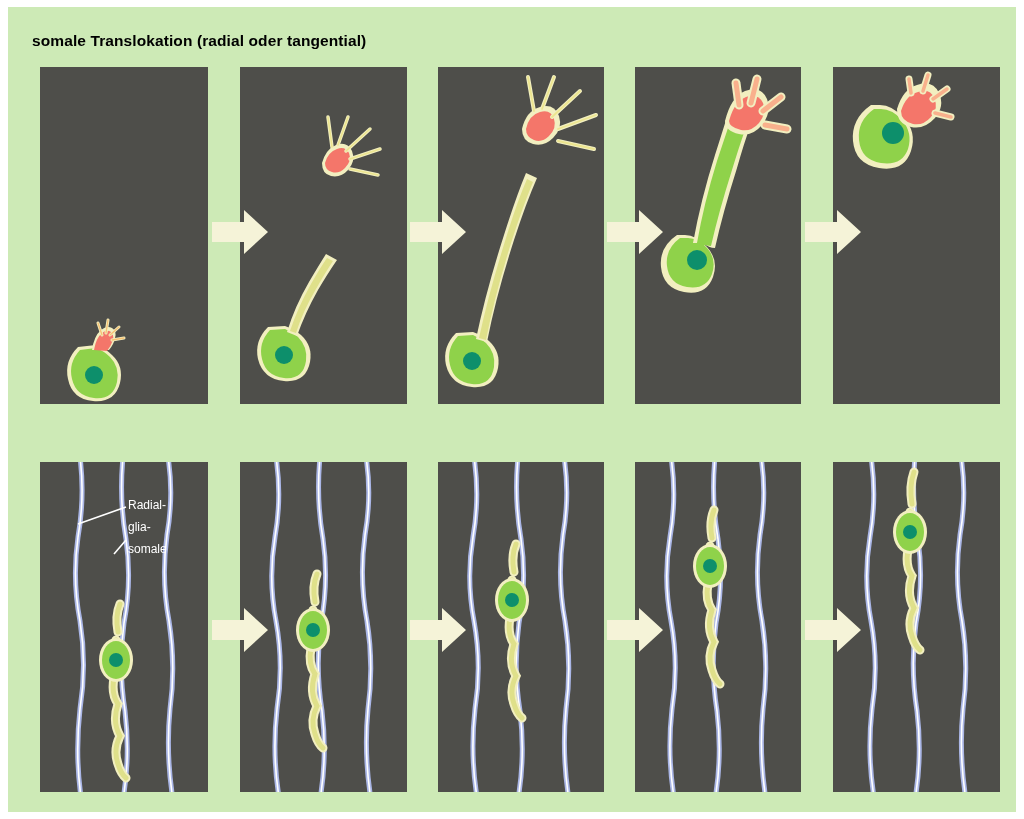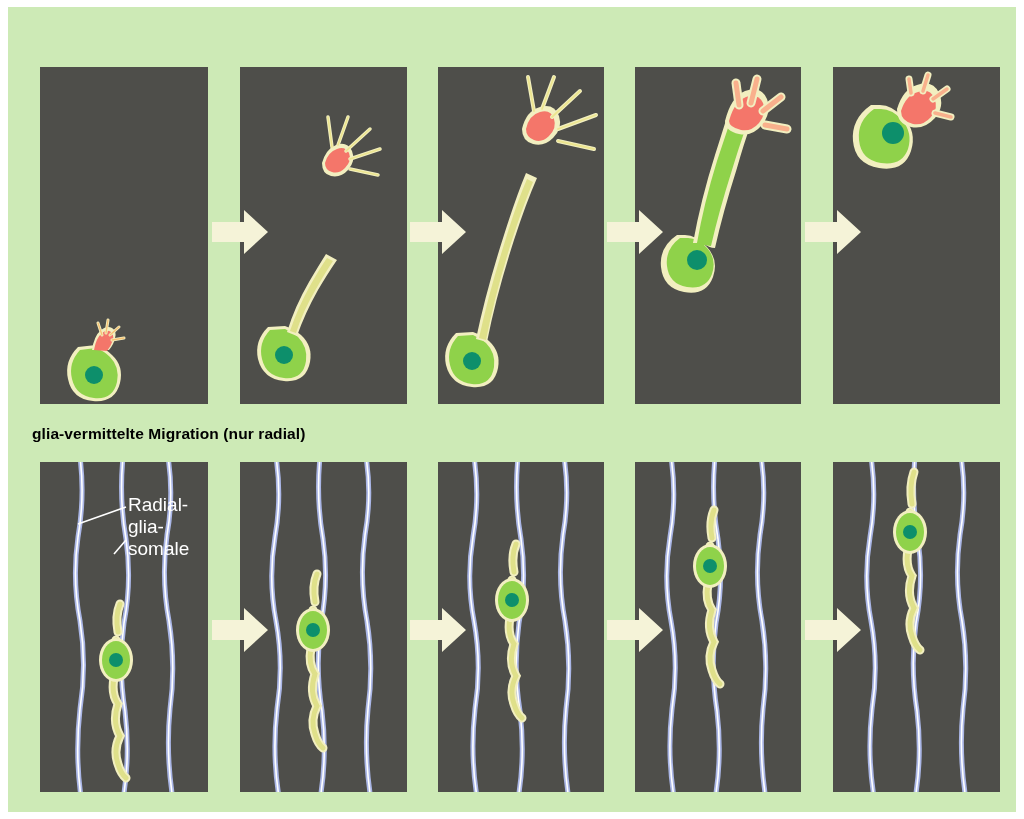--- a/index.html
+++ b/index.html
@@ -62,32 +62,33 @@
 
   .cellsvg { position: absolute; left: 0; top: 0; width: 100%; height: 100%; display:block; }
 
   .leader { stroke: #ffffff; stroke-width: 1.6; fill: none; }
 
   .glia-label {
     position: absolute;
     left: 120px;
     top: 487px;
     font-family: "Liberation Sans", sans-serif;
-    font-size: 19px;
+    font-size: 12px;
     line-height: 22px;
     color: #ffffff;
     z-index: 6;
     white-space: nowrap;
   }
 </style>
 </head>
 <body>
 
 <div id="figure">
 
+  <div class="section-title" id="title-row1">somale Translokation (radial oder tangential)</div>
 
   <div class="row1">
 
     <div class="panel p1">
       <svg class="cellsvg" viewBox="0 0 168 337" preserveAspectRatio="none">
         <g>
           <path d="M38 280 q-14 14 -10 32 q4 20 25 22 q22 2 27 -18 q4 -17 -8 -28 q-7 -7 -16 -10 z" fill="#f2efc0"></path>
           <path d="M40 283 q-12 13 -8 29 q4 17 22 19 q19 2 23 -16 q3 -15 -7 -25 q-6 -6 -14 -9 z" fill="#8fd24a"></path>
           <ellipse cx="54" cy="308" rx="9" ry="9" fill="#0d8f6b"></ellipse>
           <path d="M52 283 q2 -14 9 -20 q6 -5 11 -2 q5 3 3 10 q-1 6 -6 12 z" fill="#f2efc0"></path>
@@ -229,21 +230,20 @@
         <path d="M0 13 L32 13 L32 1 L56 23 L32 45 L32 33 L0 33 Z" fill="#f5f3d8"></path>
       </svg>
     </div>
     <div class="arrow a4">
       <svg viewBox="0 0 56 46" width="56" height="46">
         <path d="M0 13 L32 13 L32 1 L56 23 L32 45 L32 33 L0 33 Z" fill="#f5f3d8"></path>
       </svg>
     </div>
   </div>
 
-  <div class="section-title" id="title-row2">glia-vermittelte Migration (nur radial)</div>
 
   <div class="row2">
 
     <div class="panel p1">
       <svg class="cellsvg" viewBox="0 0 168 330" preserveAspectRatio="none">
         <g stroke="#aab6e6" stroke-width="5" fill="none">
           <path d="M40 -5 q5 40 -2 80 q-6 42 2 84 q7 44 0 88 q-5 45 1 88"></path>
           <path d="M83 -5 q-4 42 3 82 q6 42 -2 84 q-6 44 1 88 q5 42 -1 82"></path>
           <path d="M128 -5 q6 38 -1 78 q-6 44 2 86 q7 44 1 88 q-4 42 2 84"></path>
         </g>

